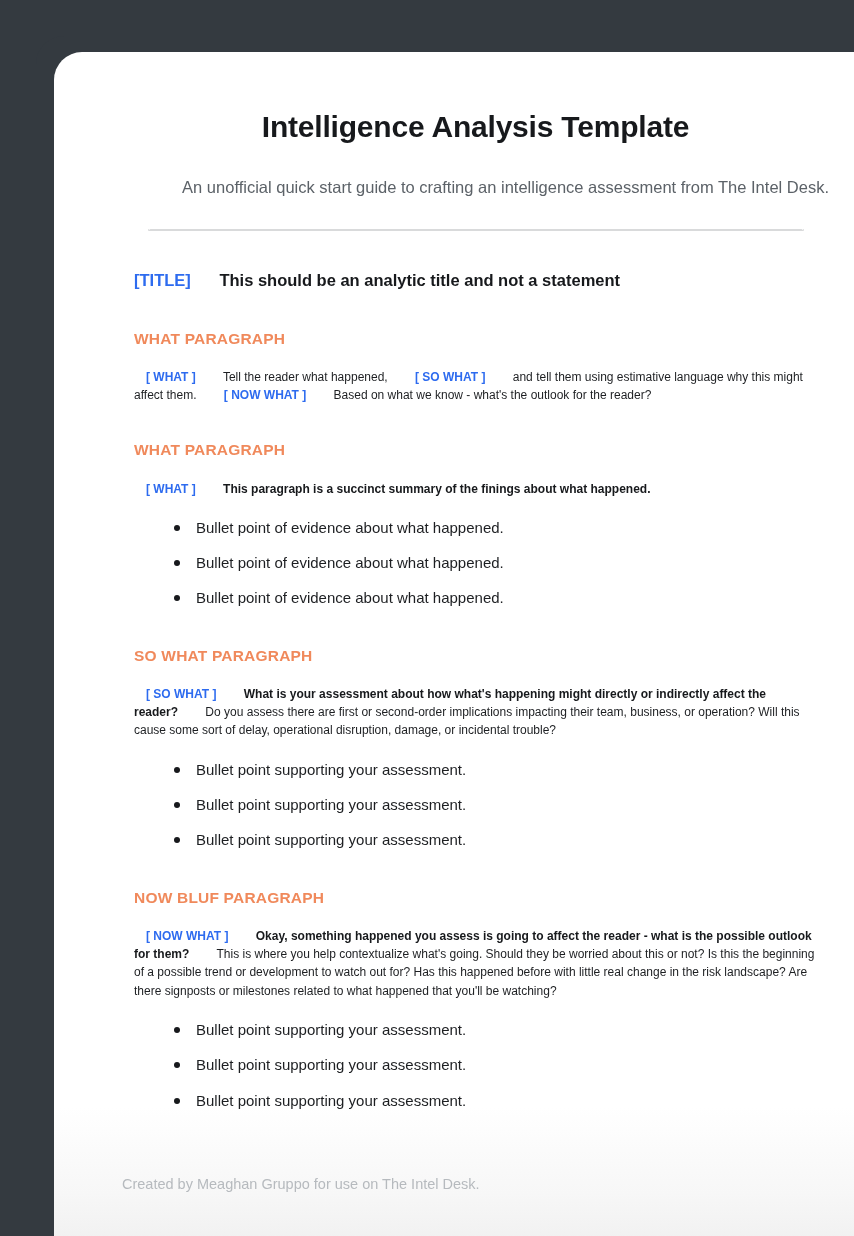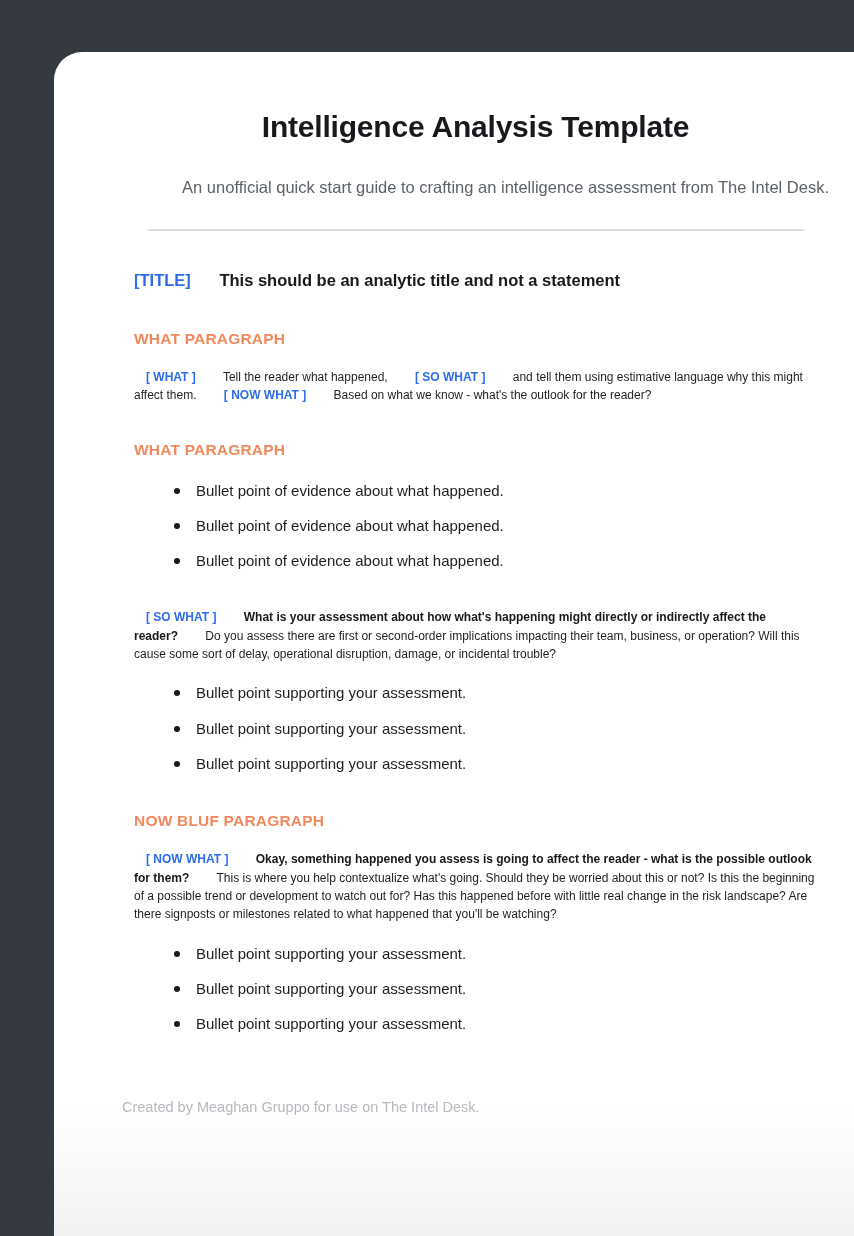--- a/index.html
+++ b/index.html
@@ -156,28 +156,32 @@
 
       <div class="section">
         <h2 class="section-heading">WHAT PARAGRAPH</h2>
         <p class="section-body">
           <span class="tag">[ WHAT ]</span><span> Tell the reader what happened, </span><span class="tag">[ SO WHAT ]</span><span> and tell them using estimative language why this might affect them. </span><span class="tag">[ NOW WHAT ]</span><span> Based on what we know - what's the outlook for the reader?</span>
         </p>
       </div>
 
       <div class="section">
         <h2 class="section-heading">WHAT PARAGRAPH</h2>
+        <p class="section-body">
+          <span class="tag">[ WHAT ]</span><span class="lead"> This paragraph is a succinct summary of the finings about what happened.</span>
+        </p>
         <ul class="bullets">
           <li>Bullet point of evidence about what happened.</li>
           <li>Bullet point of evidence about what happened.</li>
           <li>Bullet point of evidence about what happened.</li>
         </ul>
       </div>
 
       <div class="section">
+        <h2 class="section-heading">SO WHAT PARAGRAPH</h2>
         <p class="section-body">
           <span class="tag">[ SO WHAT ]</span><span class="lead"> What is your assessment about how what's happening might directly or indirectly affect the reader?</span><span> Do you assess there are first or second-order implications impacting their team, business, or operation? Will this cause some sort of delay, operational disruption, damage, or incidental trouble?</span>
         </p>
         <ul class="bullets">
           <li>Bullet point supporting your assessment.</li>
           <li>Bullet point supporting your assessment.</li>
           <li>Bullet point supporting your assessment.</li>
         </ul>
       </div>
 

